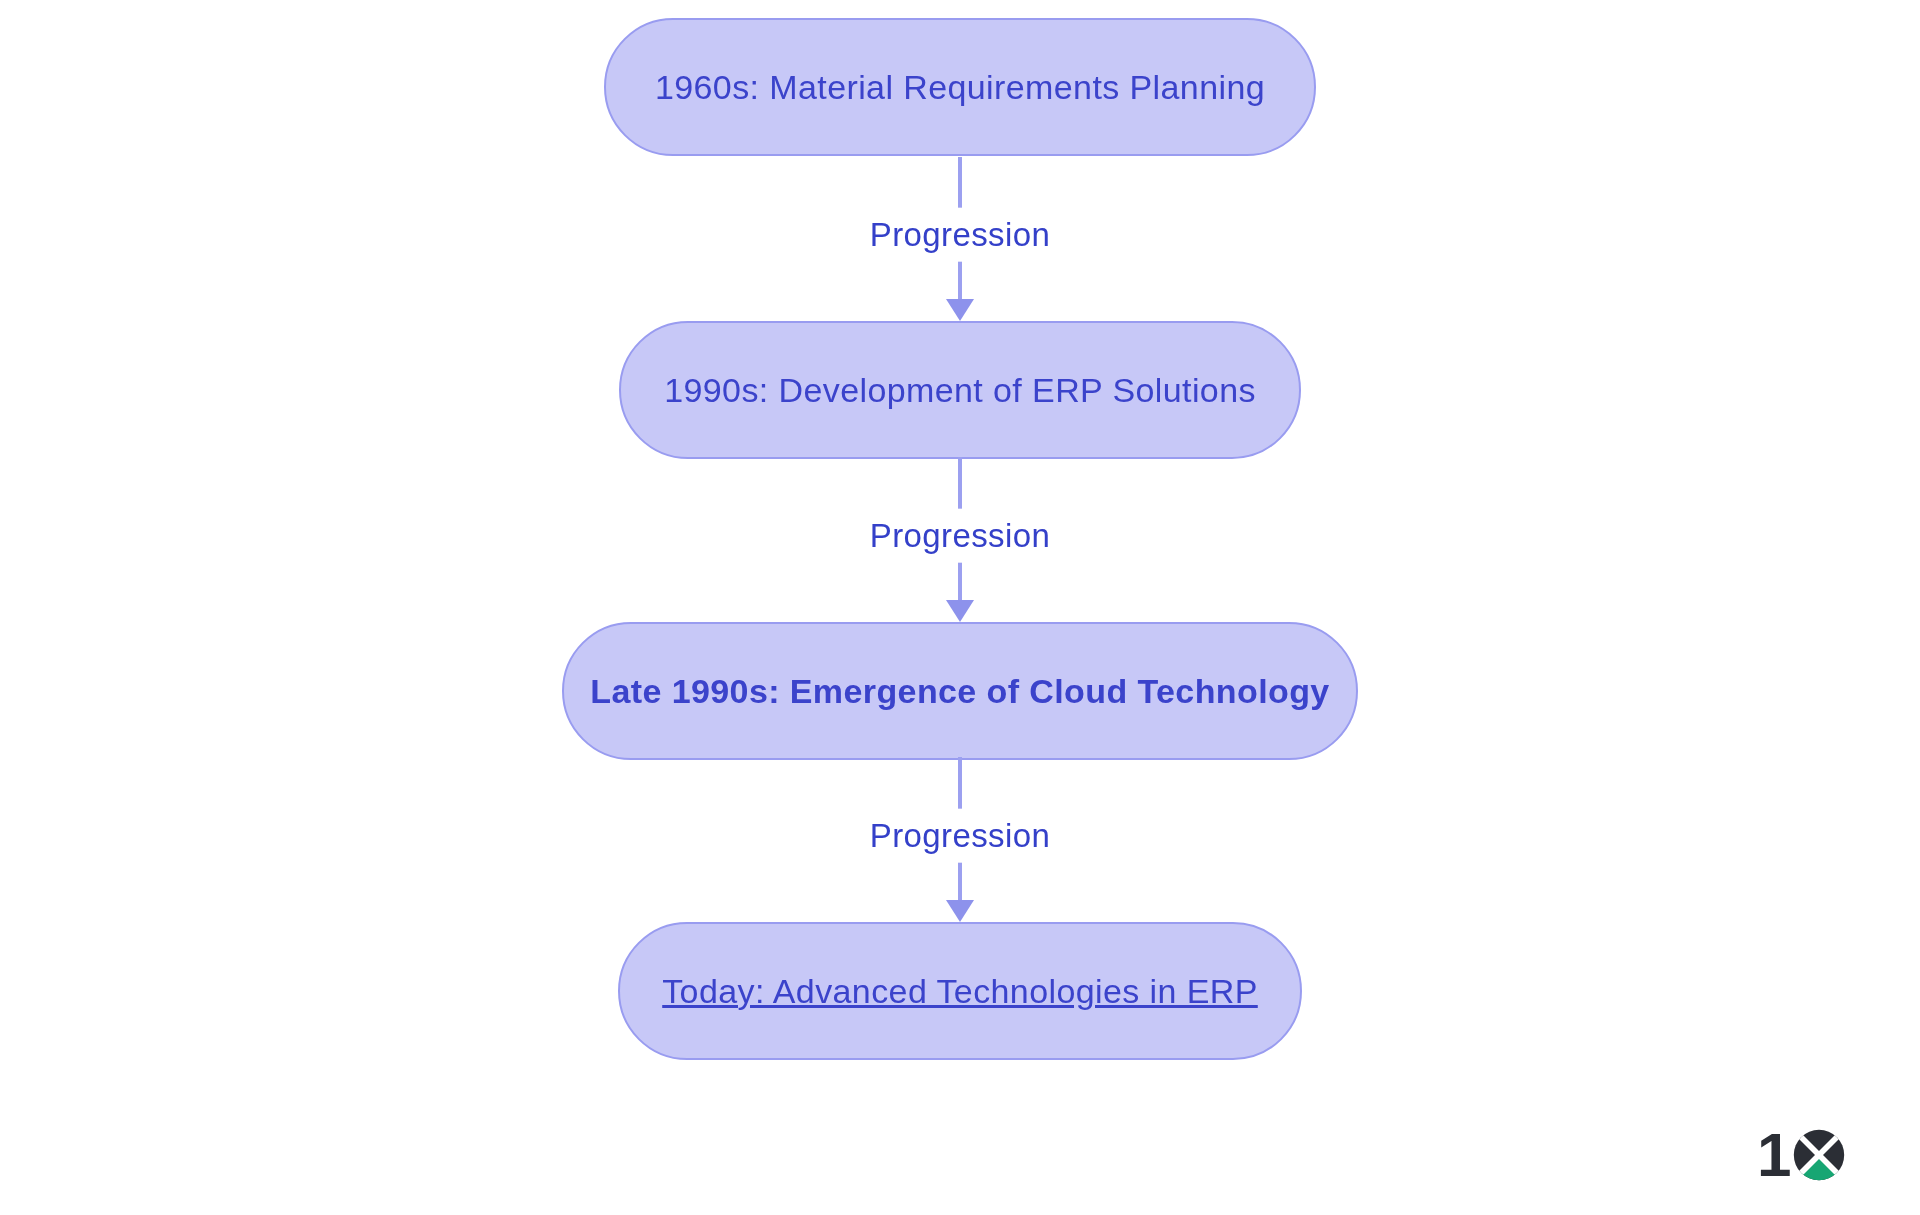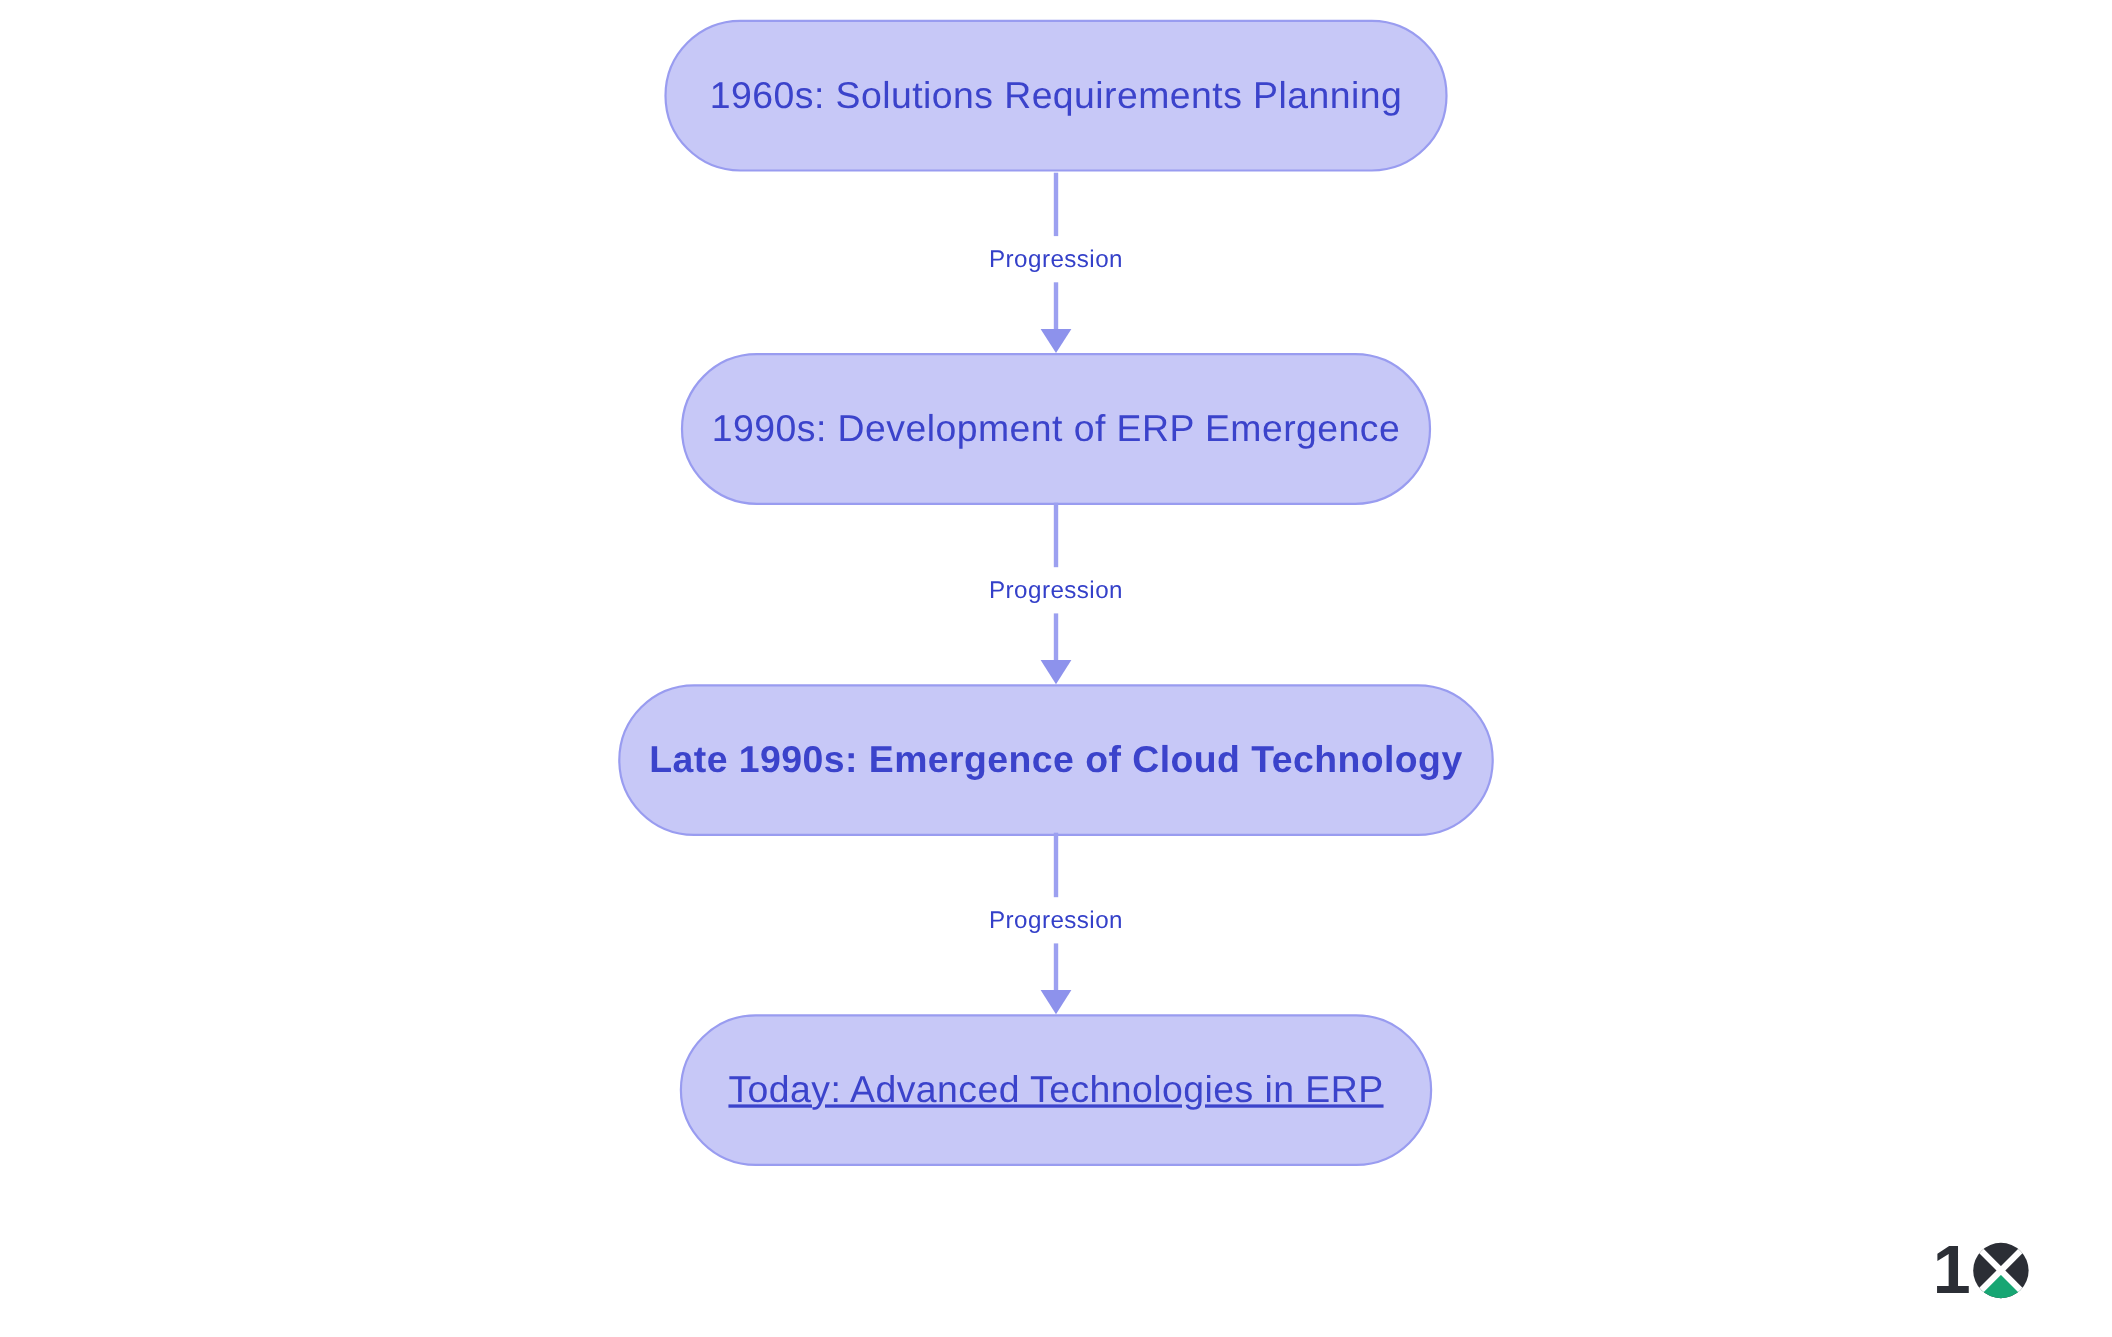--- a/index.html
+++ b/index.html
@@ -70,21 +70,21 @@
     border-top: 22px solid #8d92ec;
   }
   .edge-label {
     position: absolute;
     left: 50%;
     top: 50%;
     transform: translate(-50%, -58%);
     background: #ffffff;
     padding: 8px 12px;
     color: #3440c9;
-    font-size: 22px;
+    font-size: 33px;
     letter-spacing: 0.4px;
     white-space: nowrap;
   }
 
   
   .logo {
     position: absolute;
     left: 1757px;
     top: 1124px;
     display: flex;
@@ -102,24 +102,24 @@
     height: 52px;
     display: block;
   }
 </style>
 </head>
 <body>
 
 <div class="canvas">
 
   <div class="node node-1">
-    <span>1960s: Solutions Requirements Planning</span>
+    <span>1960s: Material Requirements Planning</span>
   </div>
   <div class="node node-2">
-    <span>1990s: Development of ERP Emergence</span>
+    <span>1990s: Development of ERP Solutions</span>
   </div>
   <div class="node node-3">
     <span>Late 1990s: Emergence of Cloud Technology</span>
   </div>
   <div class="node node-4">
     <span>Today: Advanced Technologies in ERP</span>
   </div>
 
   <div class="edge edge-1">
     <div class="edge-line"></div>

